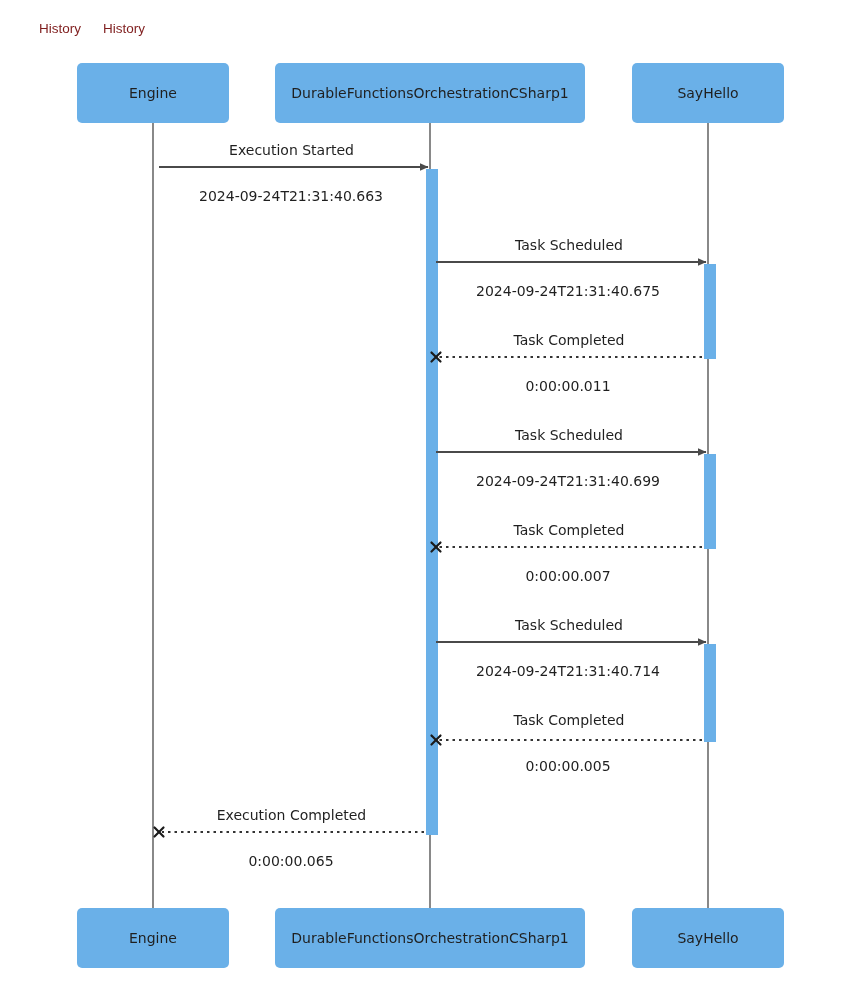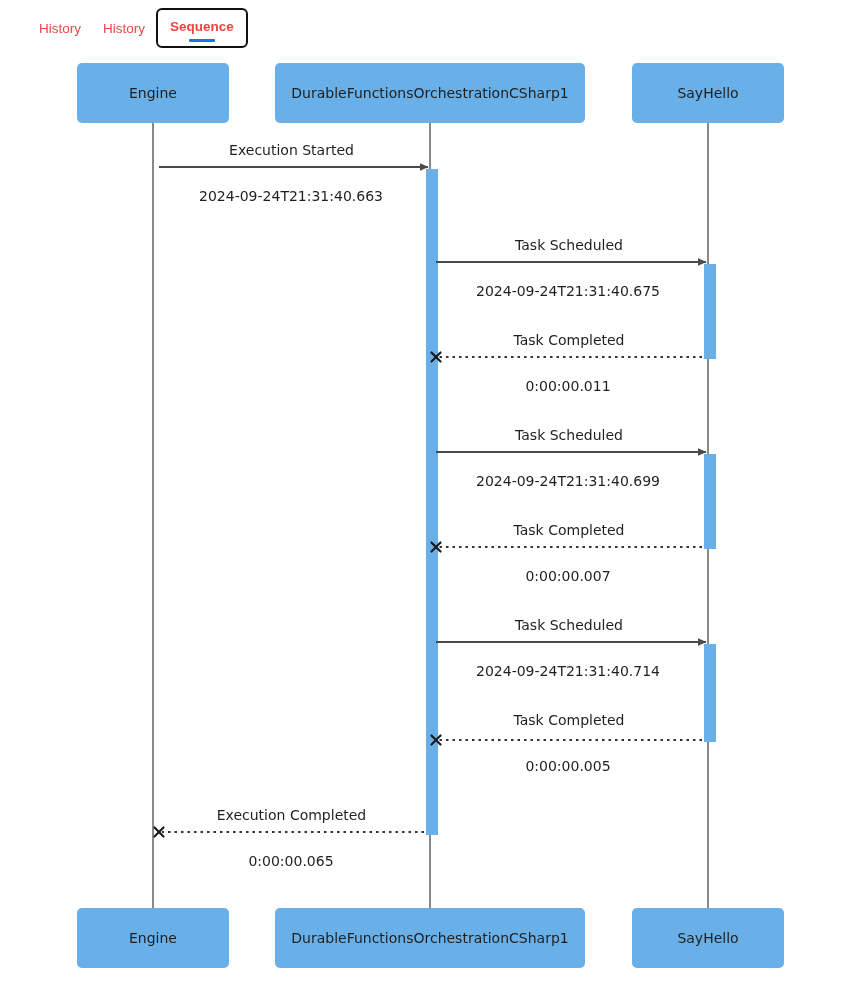--- a/index.html
+++ b/index.html
@@ -23,21 +23,21 @@
     width: 847px;
     height: 56px;
     display: flex;
     align-items: center;
     padding-left: 28px;
     box-sizing: border-box;
     gap: 0px;
   }
   .tab {
     font-size: 13.5px;
-    color: #ef4444;
+    color: #7f1d1d;
     padding: 6px 10px;
     line-height: 17px;
     background: transparent;
     border: 1px solid transparent;
     border-radius: 5px;
     cursor: pointer;
     position: relative;
     white-space: nowrap;
     font-family: "Liberation Sans", sans-serif;
   }
@@ -127,24 +127,20 @@
 
 <div id="tabbar">
   <div class="tab">
     <span>History</span>
     
   </div>
   <div class="tab">
     <span>History</span>
     
   </div>
-  <div class="tab active">
-    <span>Sequence</span>
-    <span class="tab-underline"></span>
-  </div>
 </div>
 
 <svg id="diagram" viewBox="0 0 847 1006" width="847" height="1006">
   <defs>
     <marker id="arrowhead-solid" markerWidth="9" markerHeight="8" refX="8.5" refY="4" orient="auto" markerUnits="userSpaceOnUse">
       <path d="M0,0 L9,4 L0,8 z" fill="#4a4a4a"></path>
     </marker>
   </defs>
 
   <g id="lifelines-group">

